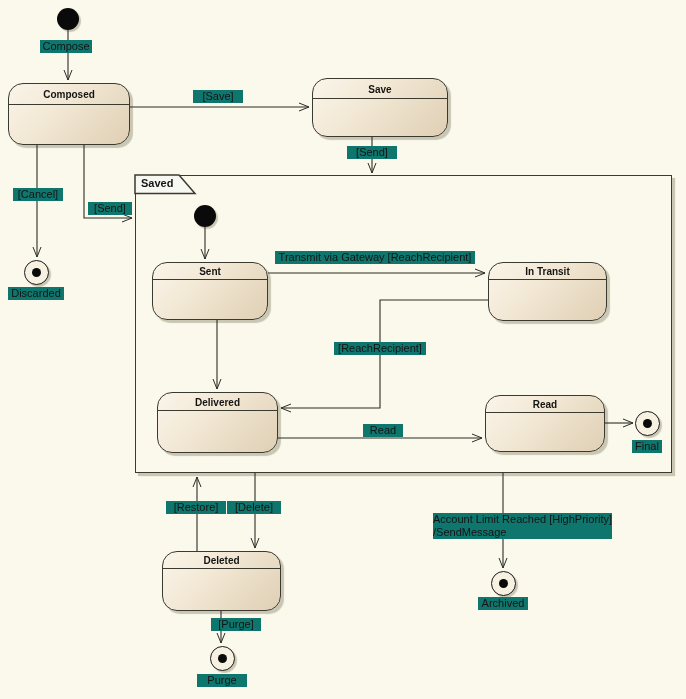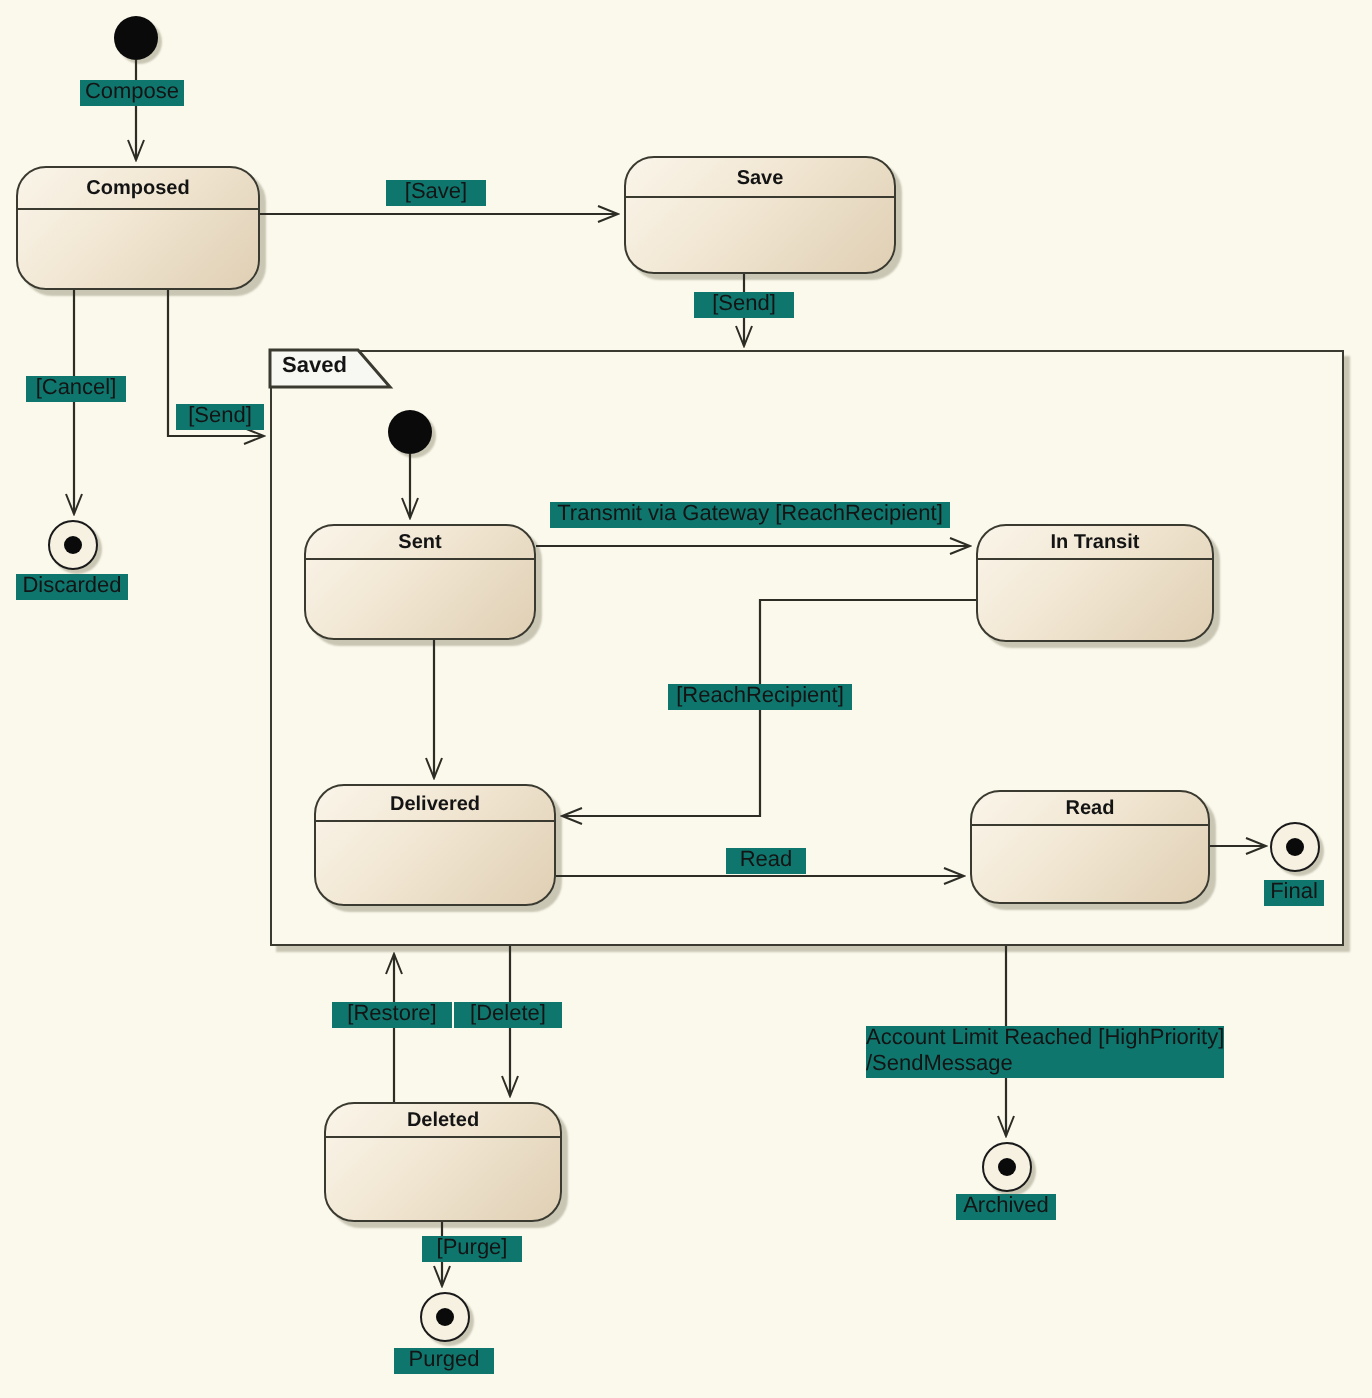--- a/index.html
+++ b/index.html
@@ -163,16 +163,16 @@
   <div class="lbl" style="left:166px;top:501px;width:60px;">[Restore]</div>
   <div class="lbl" style="left:227px;top:501px;width:54px;">[Delete]</div>
   <div class="lbl" style="left:196px;top:618px;width:50px;margin-left:15px;">[Purge]</div>
   <div class="lbl left" style="left:433px;top:513px;">
     <div>Account Limit Reached [HighPriority]</div>
     <div>/SendMessage</div>
   </div>
 
   <div class="lbl" style="left:8px;top:287px;width:56px;">Discarded</div>
   <div class="lbl" style="left:632px;top:440px;width:30px;">Final</div>
-  <div class="lbl" style="left:197px;top:674px;width:50px;">Purged</div>
+  <div class="lbl" style="left:197px;top:674px;width:50px;">Purge</div>
   <div class="lbl" style="left:478px;top:597px;width:50px;">Archived</div>
 
 </div>
 
 </body></html>

